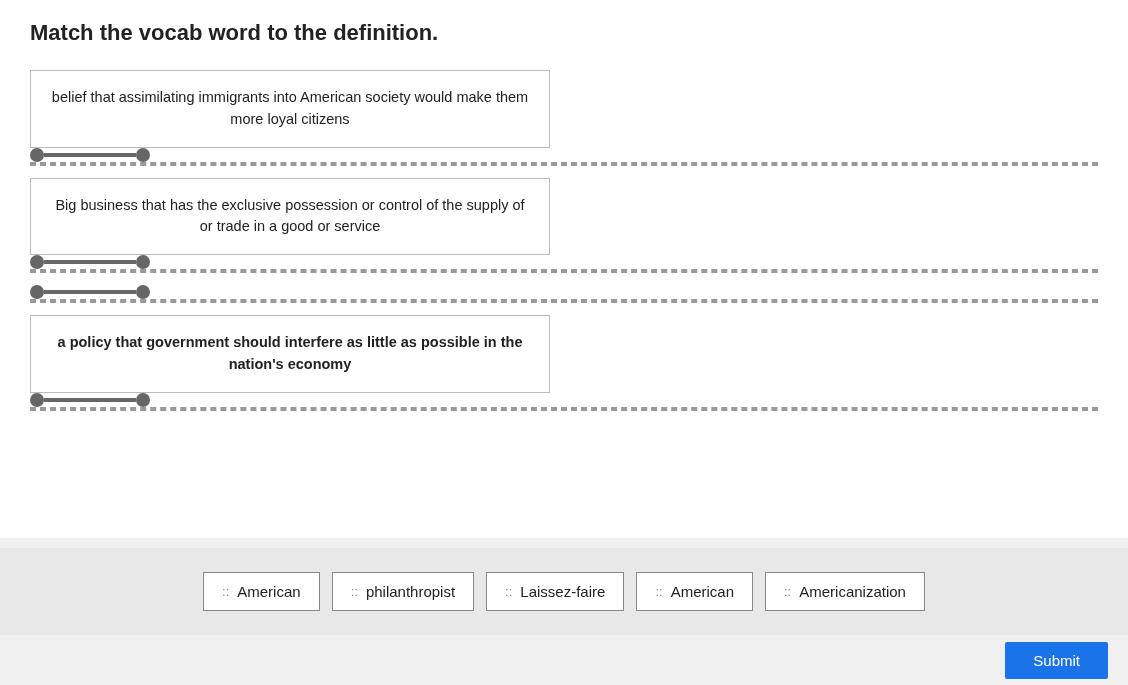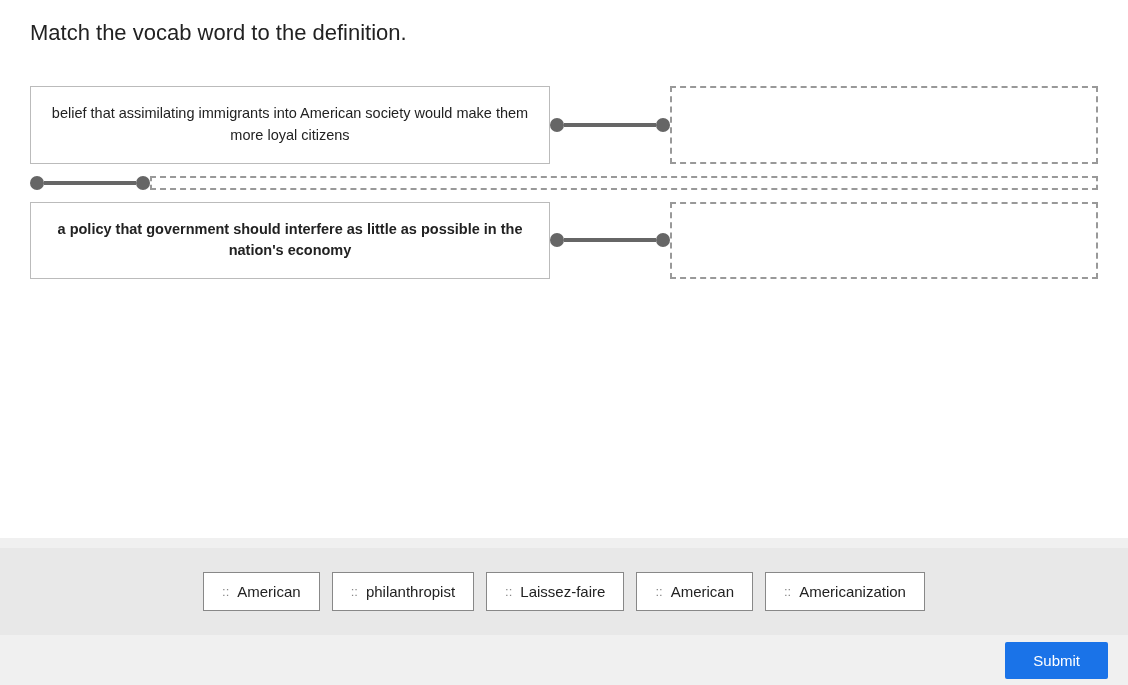--- a/index.html
+++ b/index.html
@@ -13,23 +13,23 @@
     }
     .main-container {
       background: #ffffff;
       margin: 0;
       padding: 20px 30px 30px 30px;
       flex: 1;
       position: relative;
     }
     .page-title {
       font-size: 22px;
-      font-weight: normal;
+      font-weight: bold;
       color: #222;
-      margin-bottom: 40px;
+      margin-bottom: 24px;
     }
     .dot-left {
       width: 14px;
       height: 14px;
       background: #666;
       border-radius: 50%;
       flex-shrink: 0;
     }
     .dot-right {
       width: 14px;
@@ -86,21 +86,21 @@
       border: none;
       padding: 10px 28px;
       font-size: 15px;
       cursor: pointer;
       border-radius: 2px;
     }
 
     
     .pair-row {
       display: flex;
-      flex-direction: row;
+      flex-direction: column;
       align-items: stretch;
     }
     .pairs-container {
       display: flex;
       flex-direction: column;
       gap: 12px;
       width: 100%;
     }
     .pair-row .def-cell {
       width: 520px;
@@ -153,20 +153,33 @@
       <div class="connector-cell">
         <div class="line-wrap">
           <div class="dot-left"></div>
           <div class="line-middle"></div>
           <div class="dot-right"></div>
         </div>
       </div>
       <div class="drop-cell"></div>
     </div>
 
+    <div class="pair-row">
+      <div class="def-cell">
+        <span>Big business that has the exclusive possession or control of the supply of or trade in a good or service</span>
+      </div>
+      <div class="connector-cell">
+        <div class="line-wrap">
+          <div class="dot-left"></div>
+          <div class="line-middle"></div>
+          <div class="dot-right"></div>
+        </div>
+      </div>
+      <div class="drop-cell"></div>
+    </div>
 
     <div class="pair-row">
       <div class="connector-cell">
         <div class="line-wrap">
           <div class="dot-left"></div>
           <div class="line-middle"></div>
           <div class="dot-right"></div>
         </div>
       </div>
       <div class="drop-cell"></div>

